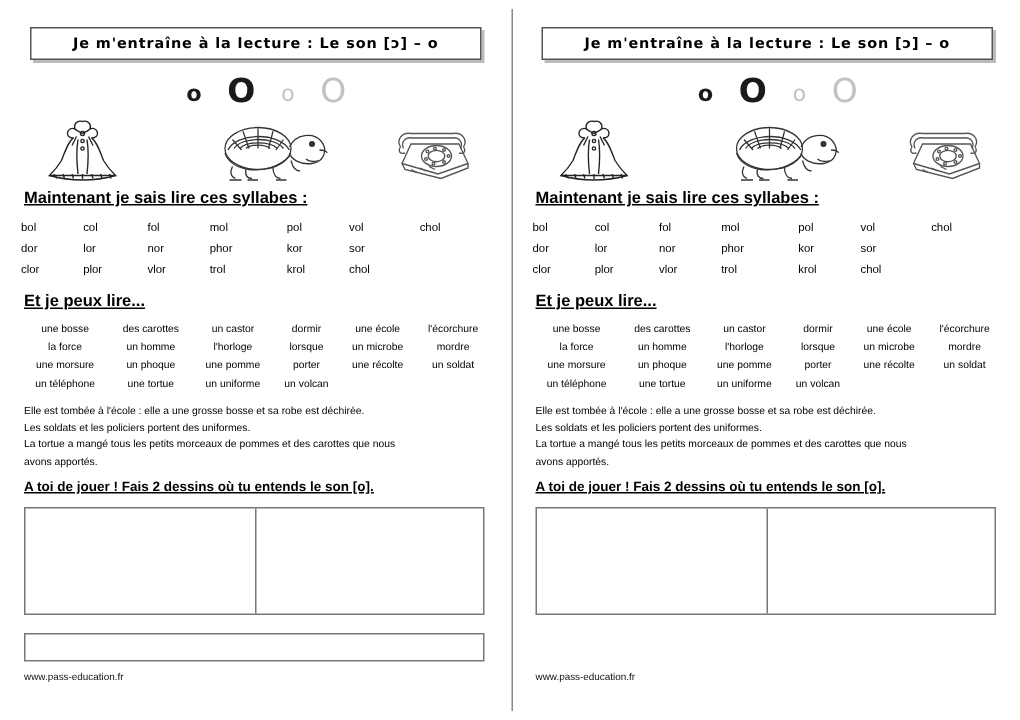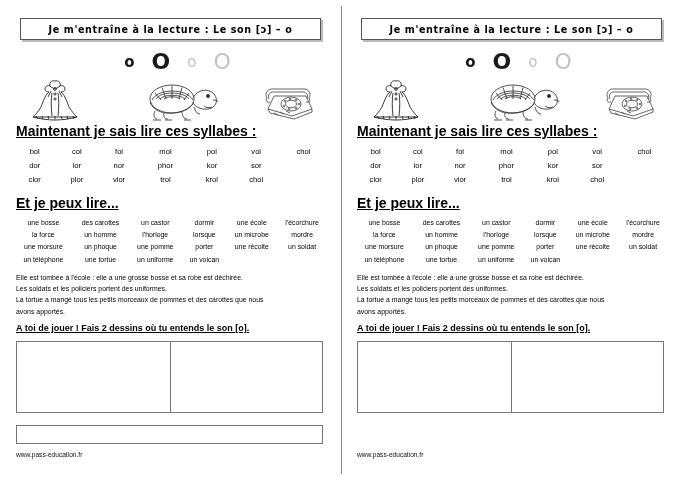--- a/index.html
+++ b/index.html
@@ -86,21 +86,21 @@
   }
   .illus { position: absolute; }
   .illus-dress { left: 10px;  top: 0px; }
   .illus-turtle{ left: 128px; top: 2px; }
   .illus-phone { left: 240px; top: 6px; }
 
   
   .sec-head {
     font-family: "Liberation Sans", sans-serif;
     font-weight: bold;
-    font-size: 14px;
+    font-size: 11px;
     color: #000;
     text-decoration: underline;
     display: inline-block;
     position: relative;
     z-index: 3;
   }
   .sec-head-syll { margin-top: -9px; margin-left: 2px; }
   .sec-head-read { margin-top: 9px;  margin-left: 2px; text-align: right; }
   .sec-head-task {
     margin-top: 1px; margin-left: 2px;
@@ -110,21 +110,20 @@
   
   .syll-table {
     margin-top: 5px;
     width: 100%;
     border-collapse: collapse;
   }
   .syll-table td {
     font-family: "Liberation Sans", sans-serif;
     font-size: 7.6px;
     color: #000;
-    text-align: center;
     padding: 2.4px 0;
     white-space: nowrap;
   }
 
   
   .words-table {
     margin-top: 4px;
     width: 100%;
     border-collapse: collapse;
   }

